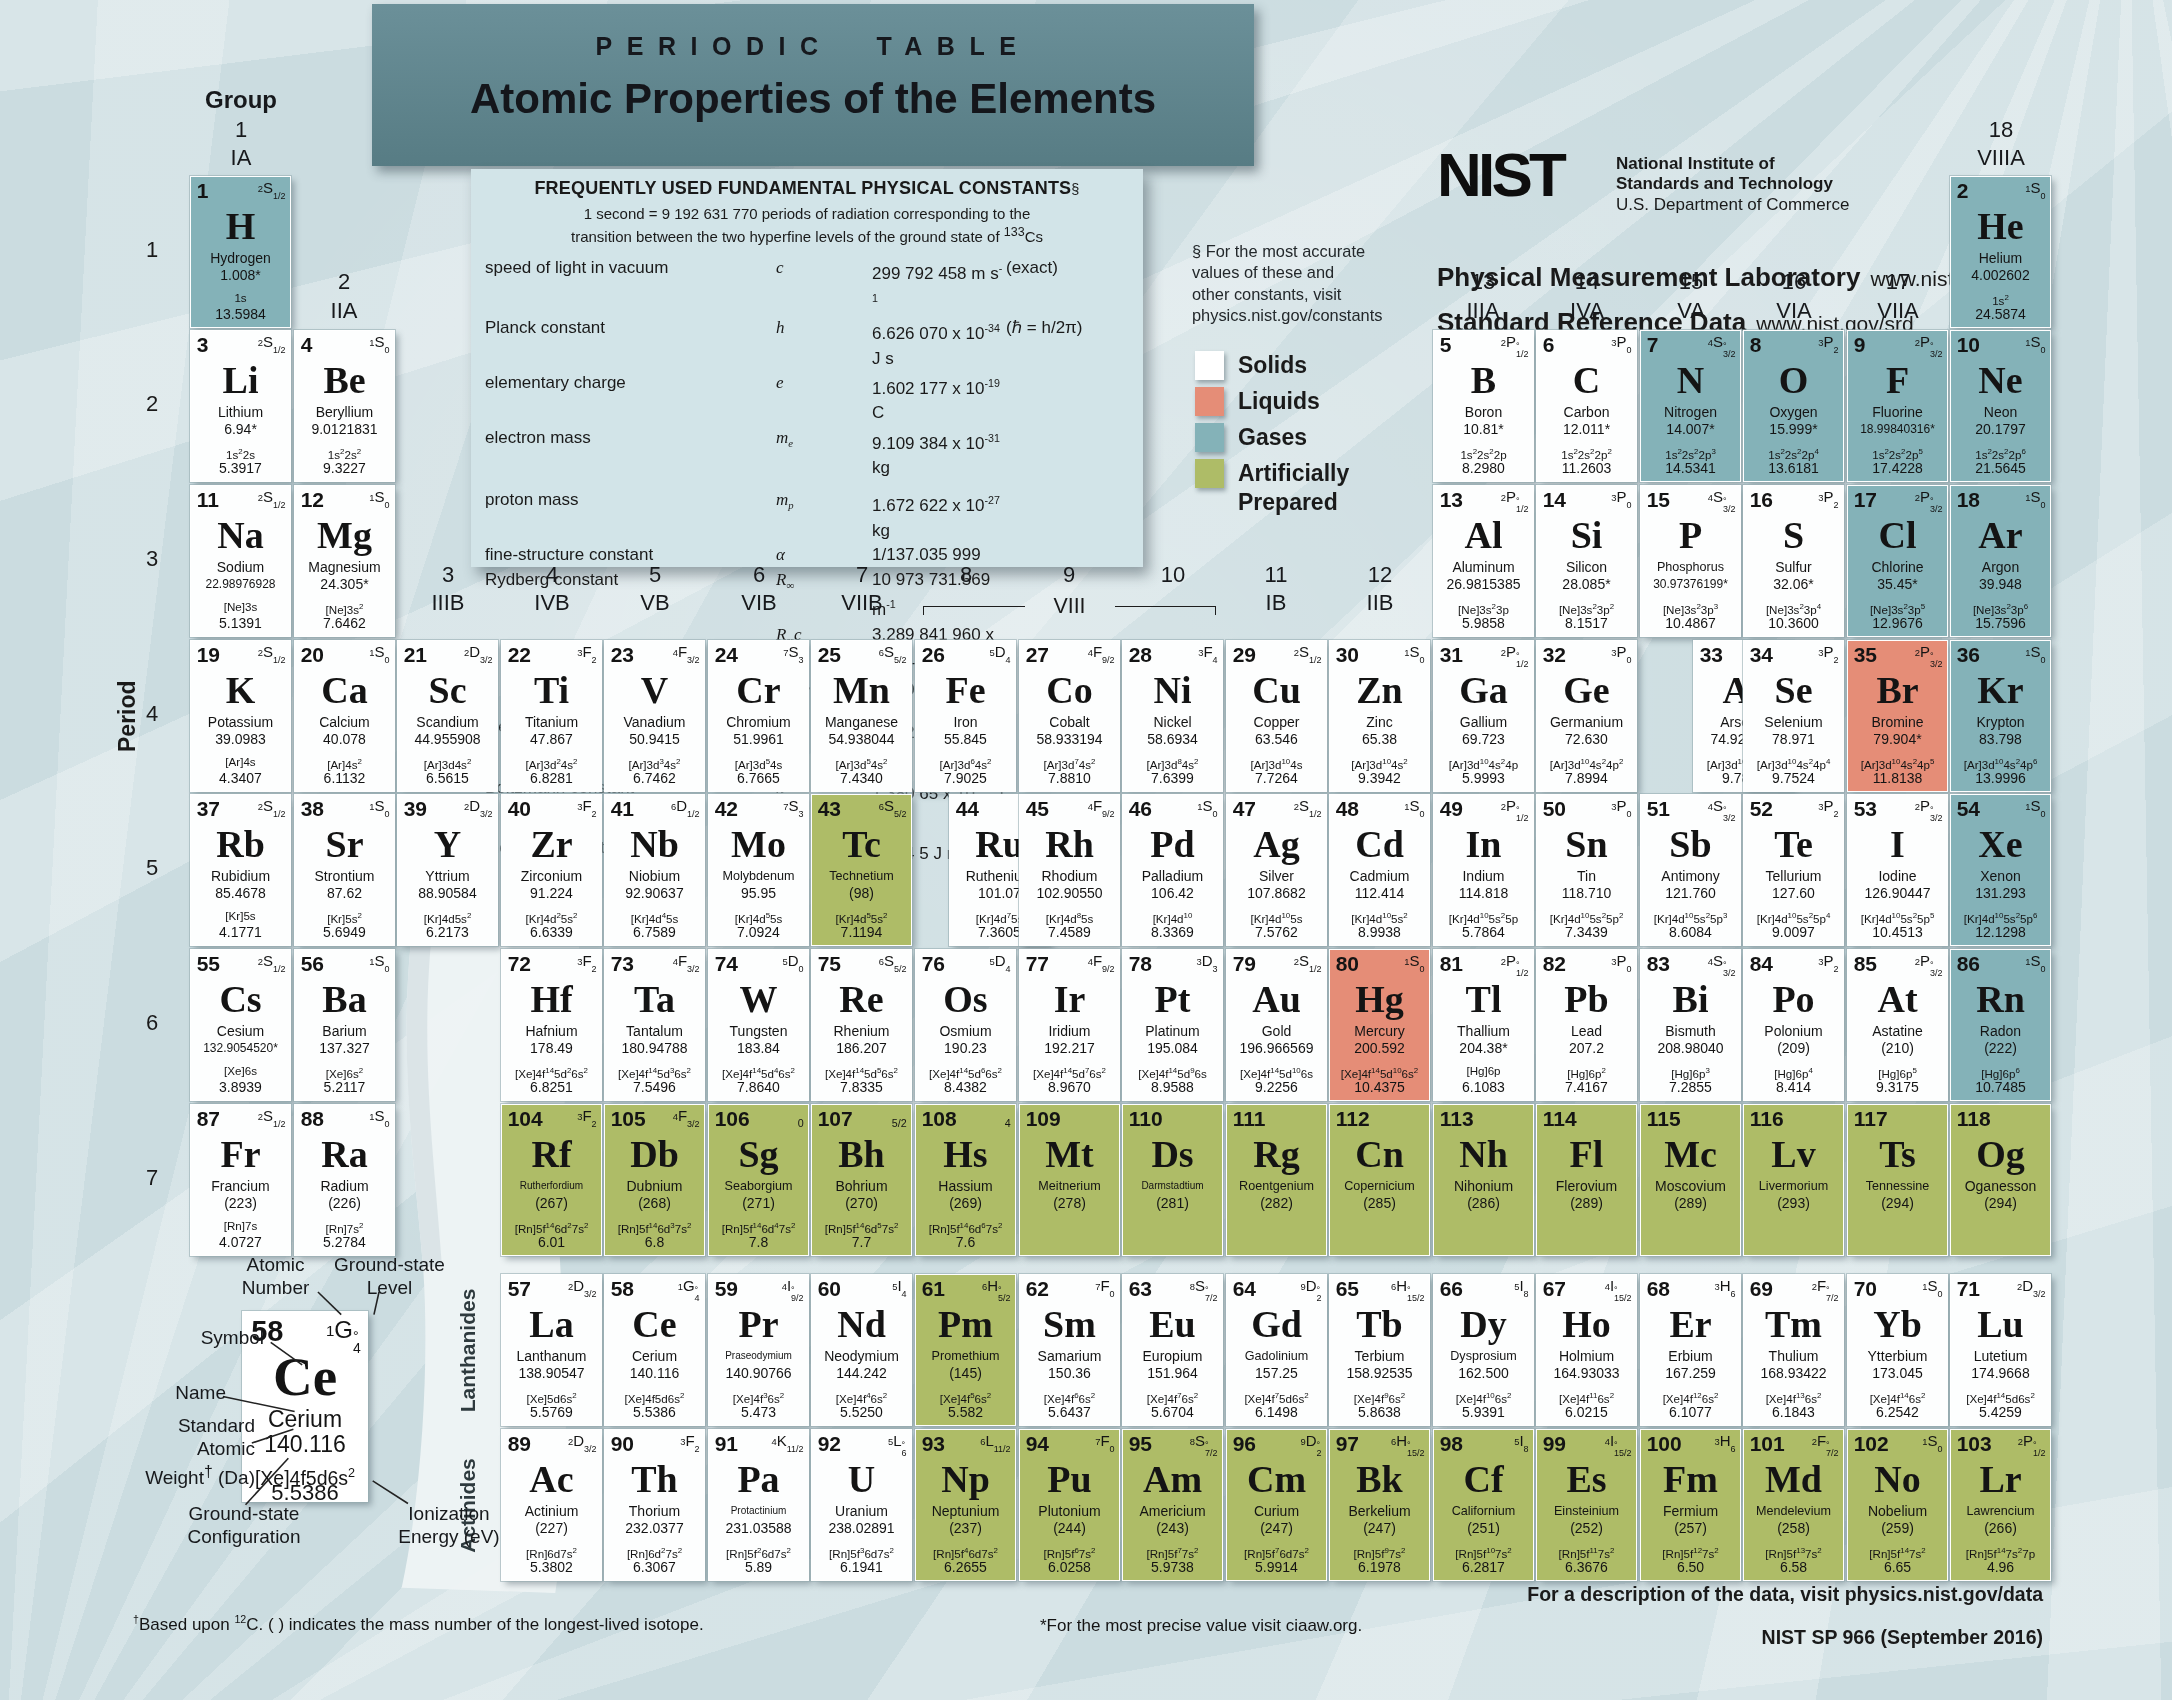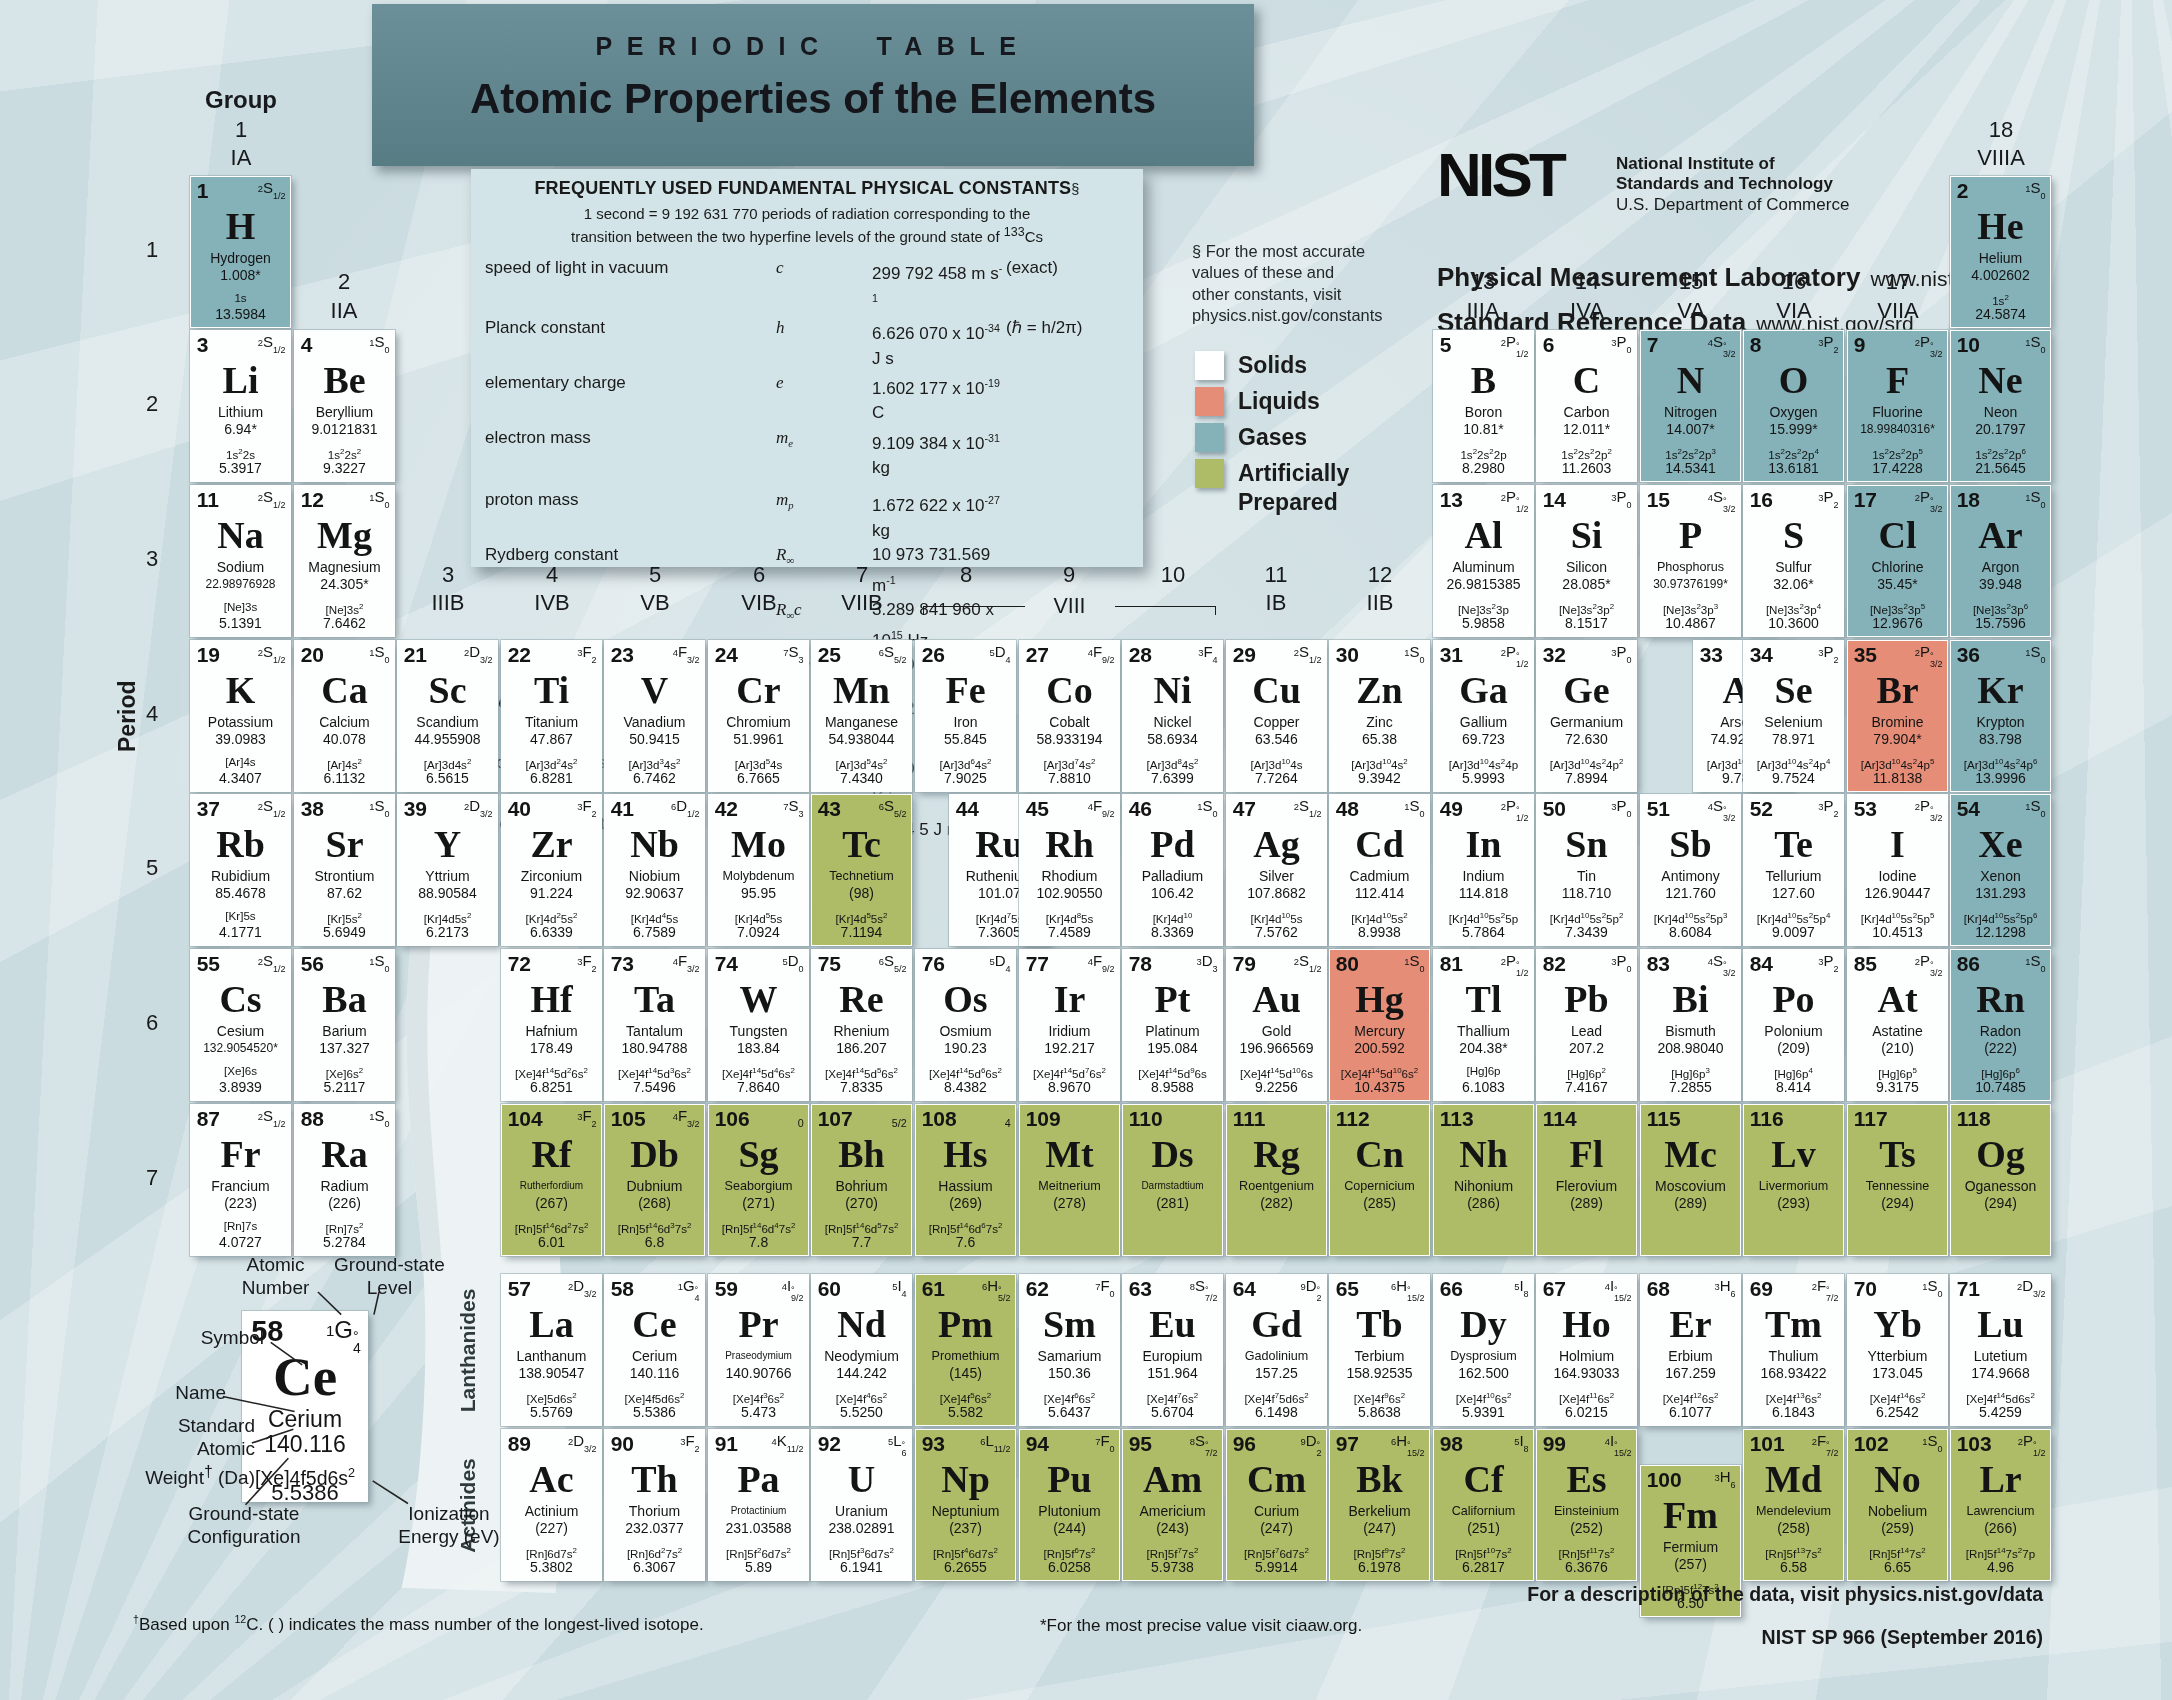--- a/index.html
+++ b/index.html
@@ -144,20 +144,26 @@
           <span class="cval">9.109 384  x 10<sup>-31</sup> kg</span>
           <span class="cnote"></span>
         </div>
         <div class="crow gap">
           <span class="clab">proton mass</span>
           <span class="csym">m<sub>p</sub></span>
           <span class="cval">1.672 622 x 10<sup>-27</sup> kg</span>
           <span class="cnote"></span>
         </div>
         <div class="crow">
+          <span class="clab">fine-structure constant</span>
+          <span class="csym">α</span>
+          <span class="cval">1/137.035 999</span>
+          <span class="cnote"></span>
+        </div>
+        <div class="crow">
           <span class="clab">Rydberg constant</span>
           <span class="csym">R<sub>∞</sub></span>
           <span class="cval">10 973 731.569  m<sup>-1</sup></span>
           <span class="cnote"></span>
         </div>
         <div class="crow">
           <span class="clab"></span>
           <span class="csym">R<sub>∞</sub>c</span>
           <span class="cval">3.289 841 960 x 10<sup>15</sup> Hz</span>
           <span class="cnote"></span>
@@ -1444,21 +1450,21 @@
               <span>°</span>
               <span>15/2</span>
             </span></span>
         </div>
         <div class="sym">Es</div>
         <div class="nm n2">Einsteinium</div>
         <div class="wt">(252)</div>
         <div class="cfg">[Rn]5f<sup>11</sup>7s<sup>2</sup></div>
         <div class="ie">6.3676</div>
       </div>
-      <div class="cell" style="left: 1640px; top: 1429px; width: 101px; height: 152px; background: rgb(174, 188, 103); margin-top: 36px;">
+      <div class="cell" style="left: 1640px; top: 1429px; width: 101px; height: 152px; background: rgb(174, 188, 103);">
         <div class="hdr">
           <span class="num">100</span>
           <span class="lvl"><span class="m">3</span><span class="LL">H</span><span class="jsub">6</span></span>
         </div>
         <div class="sym">Fm</div>
         <div class="nm">Fermium</div>
         <div class="wt">(257)</div>
         <div class="cfg">[Rn]5f<sup>12</sup>7s<sup>2</sup></div>
         <div class="ie">6.50</div>
       </div>

